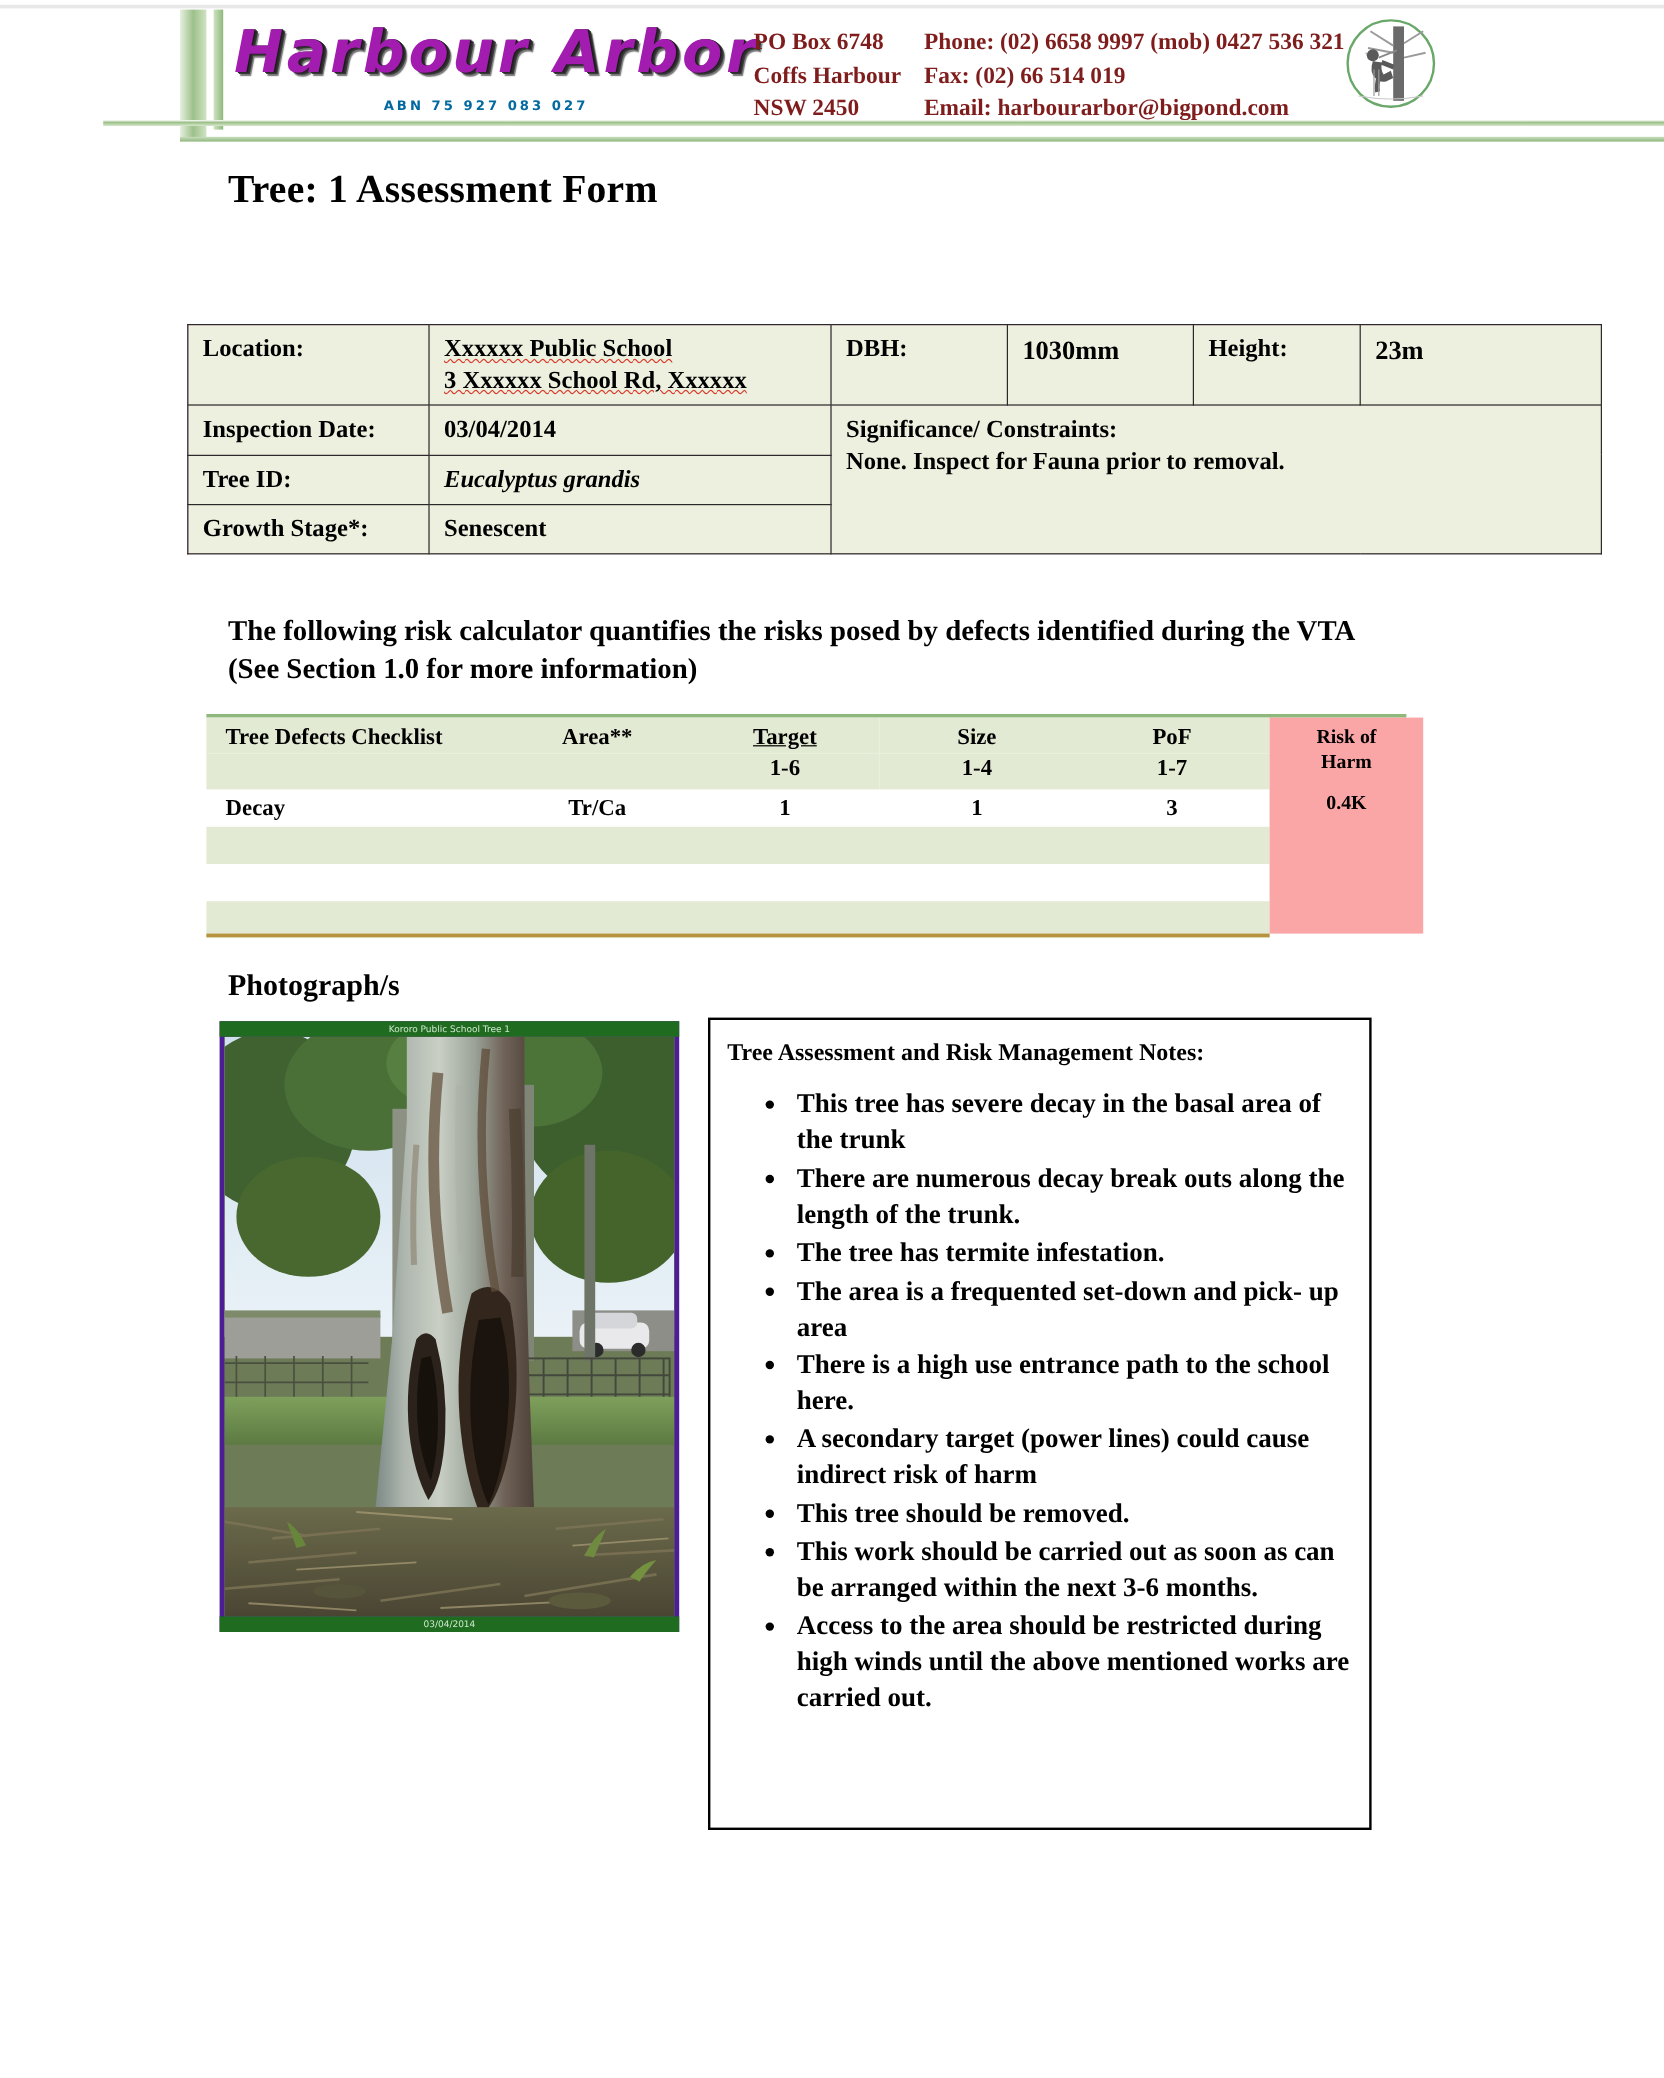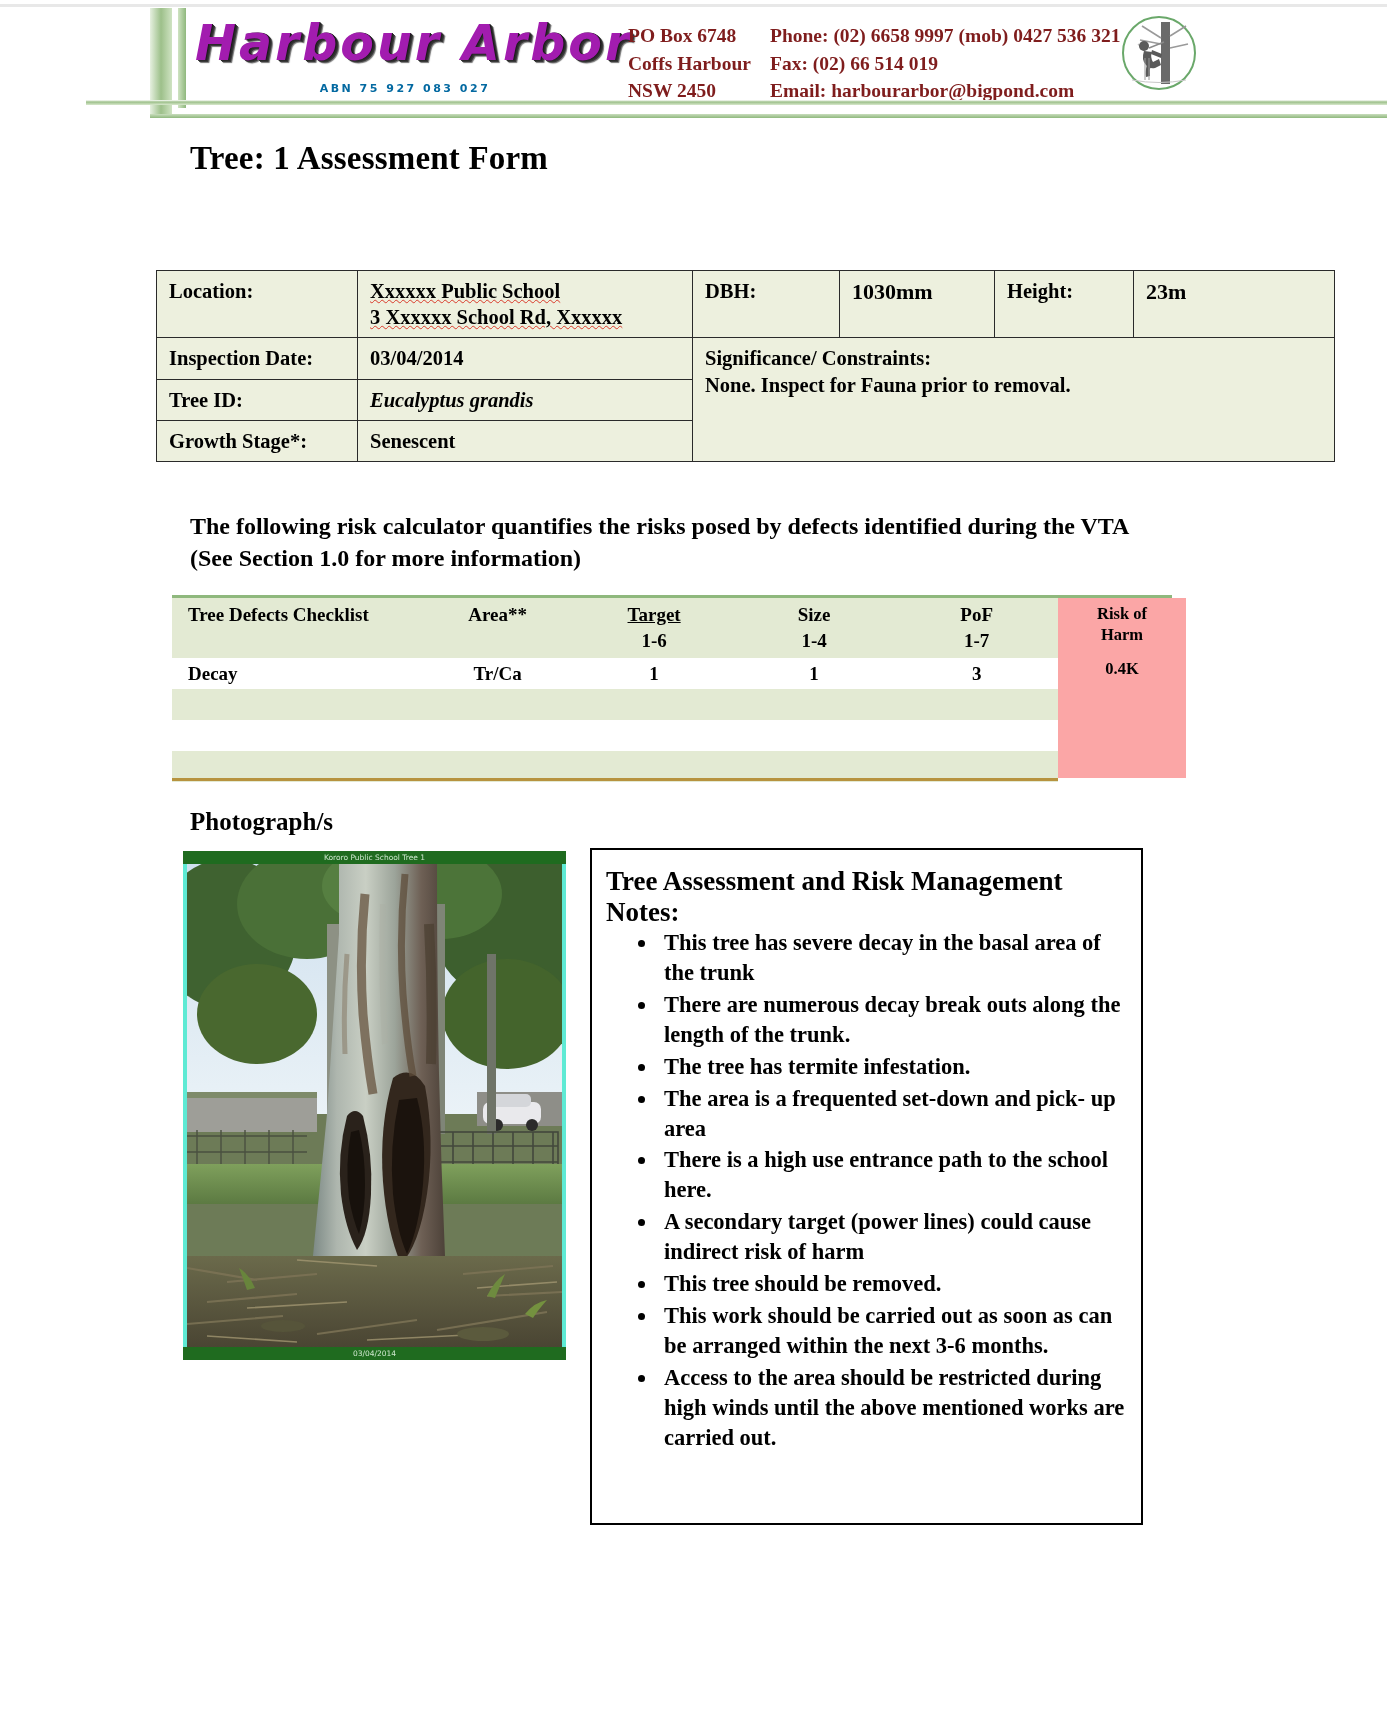--- a/index.html
+++ b/index.html
@@ -232,21 +232,21 @@
   .photo-heading {
     position: absolute;
     left: 190px; top: 808px;
     font-size: 25px;
     font-weight: bold;
   }
   .photo-frame {
     position: absolute;
     left: 183px; top: 851px;
     width: 383px; height: 509px;
-    background: #5eead4;
+    background: #4c1d95;
     box-sizing: border-box;
   }
   .photo-capbar {
     position: absolute;
     left: 0; width: 383px;
     height: 13px;
     background: #1f6b1f;
     color: #cfe8cf;
     font-family: "DejaVu Sans", sans-serif;
     font-size: 7.5px;
@@ -269,23 +269,23 @@
   .notes-box {
     position: absolute;
     left: 590px; top: 848px;
     width: 553px; height: 677px;
     border: 2px solid #000;
     box-sizing: border-box;
     background: #fff;
     padding: 16px 12px 10px 14px;
   }
   .notes-title {
-    font-size: 27px;
-    font-weight: bold;
-    margin-bottom: 0;
+    font-size: 20px;
+    font-weight: bold;
+    margin-bottom: 16px;
   }
   .notes-list {
     margin: 0;
     padding-left: 52px;
     font-size: 22.5px;
     font-weight: bold;
     line-height: 1.33;
   }
   .notes-list li {
     margin-bottom: 2px;

